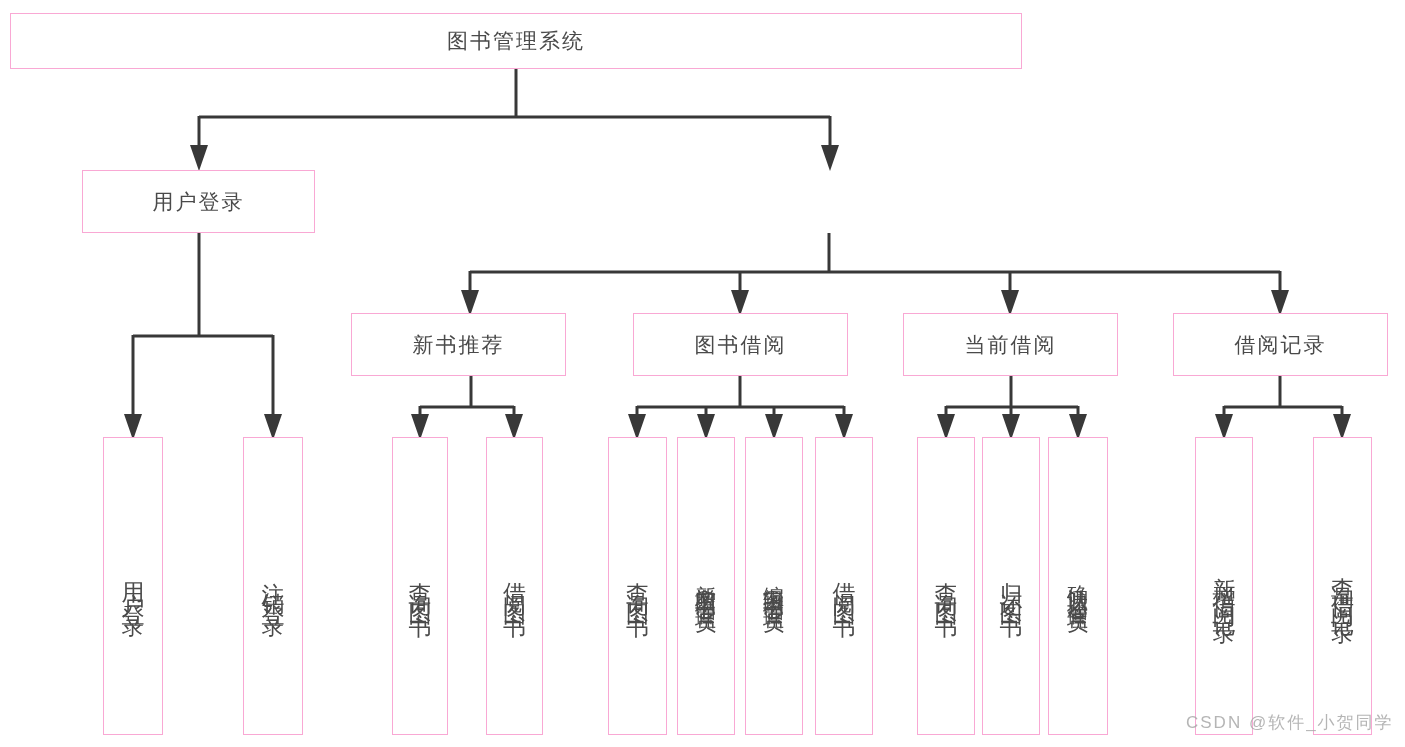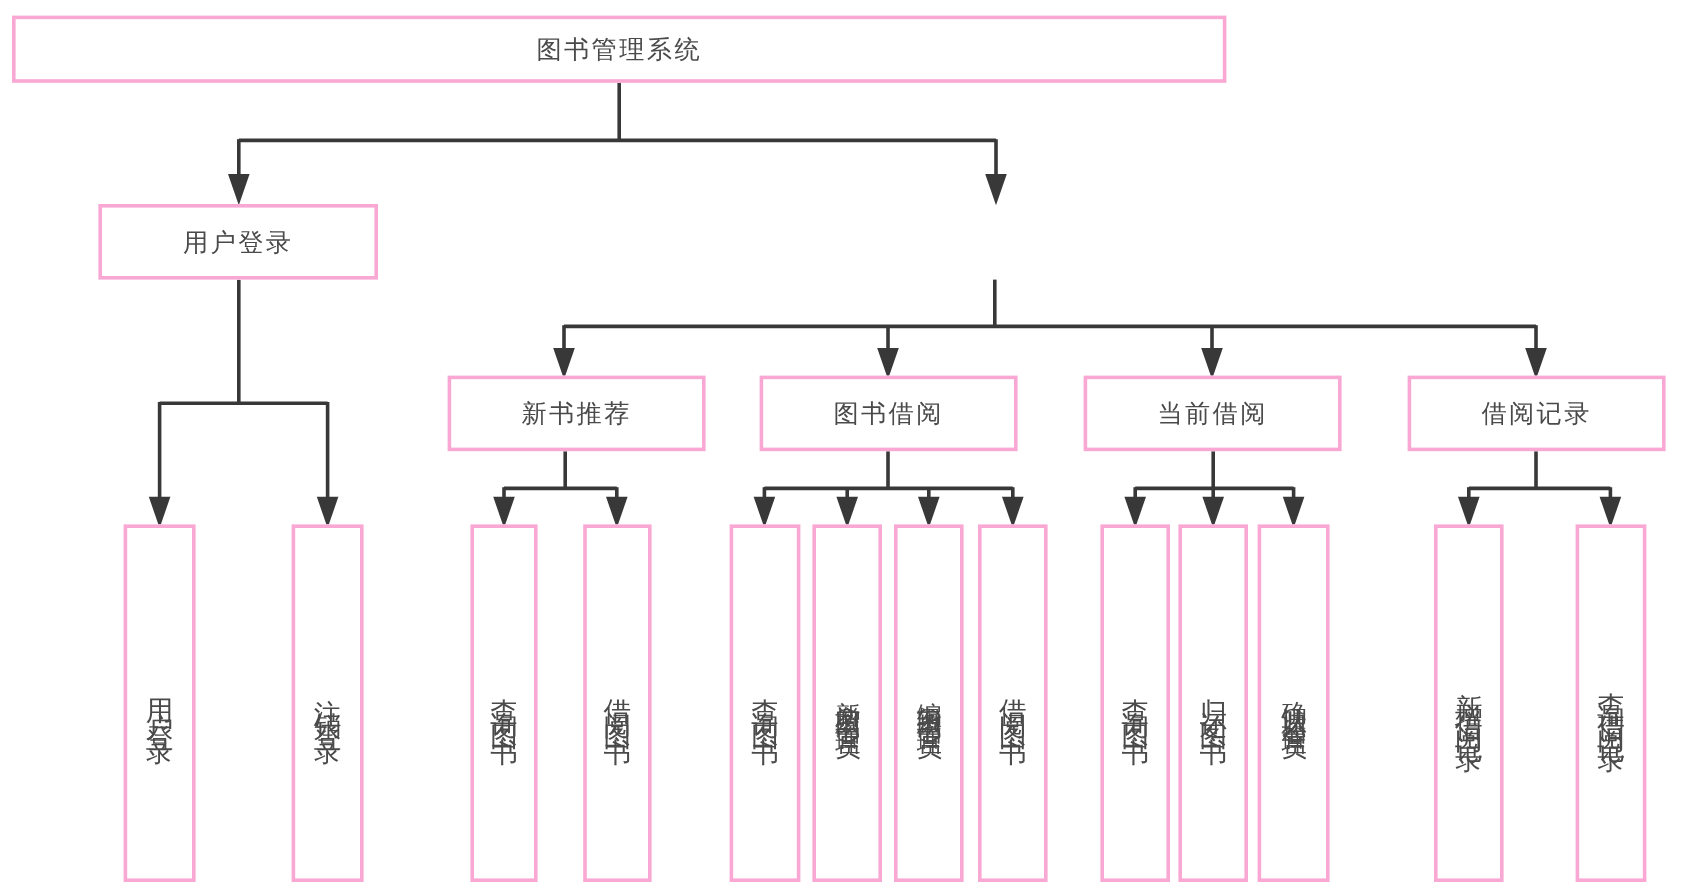--- a/index.html
+++ b/index.html
@@ -14,21 +14,21 @@
   .connectors {
     position: absolute;
     left: 0; top: 0;
     width: 1405px;
     height: 747px;
   }
   .node {
     position: absolute;
     box-sizing: border-box;
     background: #ffffff;
-    border: 3px solid #f9a8d4;
+    border: 1px solid #f9a8d4;
     color: #4a4a4a;
     display: flex;
     align-items: center;
     justify-content: center;
     text-align: center;
   }
   .h-node {
     font-size: 21px;
     letter-spacing: 2px;
     white-space: nowrap;
@@ -133,21 +133,21 @@
 
       <polygon points="1215,414 1233,414 1224,440"></polygon>
       <polygon points="1333,414 1351,414 1342,440"></polygon>
     </g>
   </svg>
 
   <div class="node h-node" style="left:10px; top:13px; width:1012px; height:56px">图书管理系统</div>
 
   <div class="node h-node" style="left:82px; top:170px; width:233px; height:63px">用户登录</div>
 
-  <div class="node h-node" style="left:373px; top:313px; width:215px; height:63px">新书推荐</div>
+  <div class="node h-node" style="left:351px; top:313px; width:215px; height:63px">新书推荐</div>
   <div class="node h-node" style="left:633px; top:313px; width:215px; height:63px">图书借阅</div>
   <div class="node h-node" style="left:903px; top:313px; width:215px; height:63px">当前借阅</div>
   <div class="node h-node" style="left:1173px; top:313px; width:215px; height:63px">借阅记录</div>
 
   <div class="node v-node" style="left:103px; top:437px; width:60px; height:298px">
     <span>用户登录</span>
   </div>
   <div class="node v-node" style="left:243px; top:437px; width:60px; height:298px">
     <span>注销登录</span>
   </div>
@@ -182,14 +182,15 @@
     <span>确认归还（管理员）</span>
   </div>
 
   <div class="node v-node mid" style="left:1195px; top:437px; width:58px; height:298px">
     <span>新增借阅记录</span>
   </div>
   <div class="node v-node mid" style="left:1313px; top:437px; width:59px; height:298px">
     <span>查询借阅记录</span>
   </div>
 
+  <div class="watermark">CSDN @软件_小贺同学</div>
 
 </div>
 
 </body></html>

